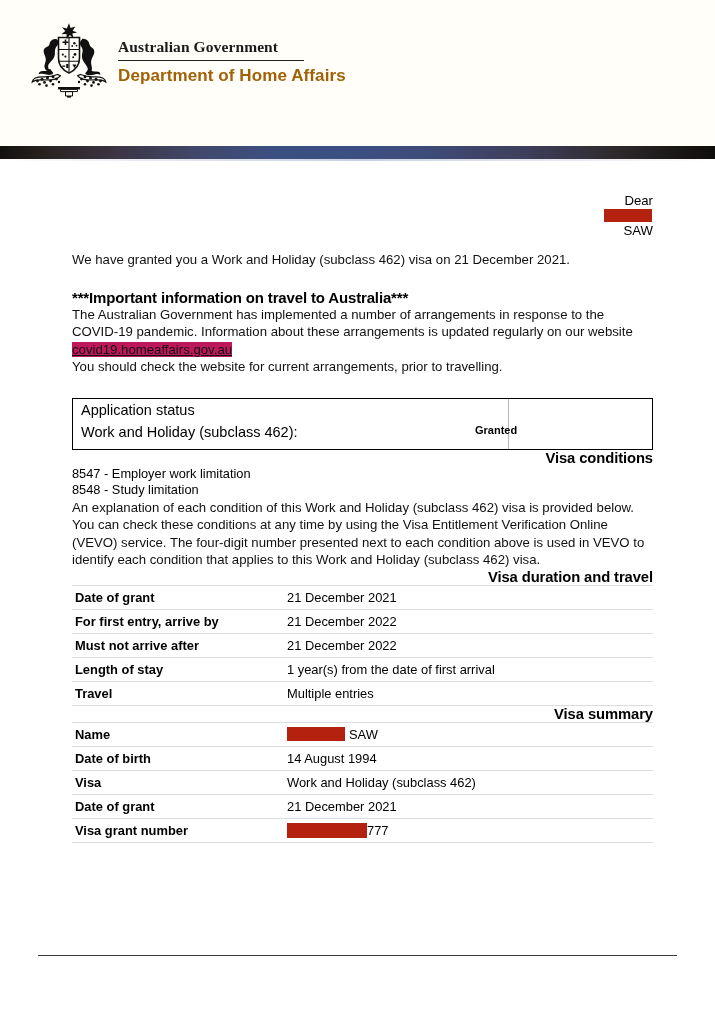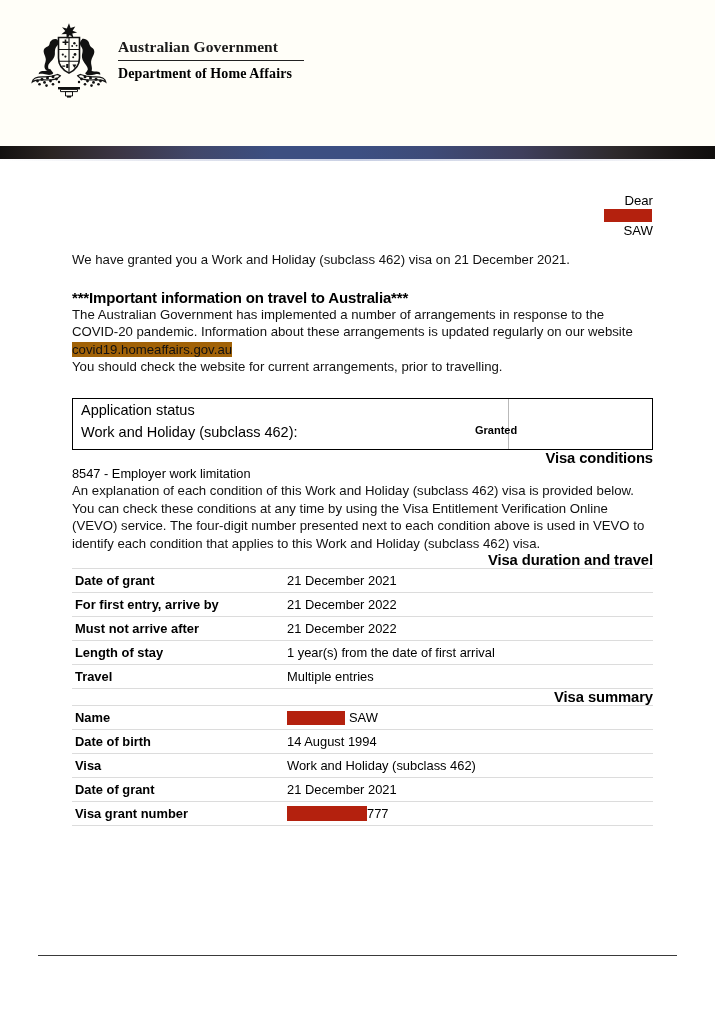--- a/index.html
+++ b/index.html
@@ -44,25 +44,25 @@
     letter-spacing: .1px;
     color: #1a1a1a;
     white-space: nowrap;
   }
   .masthead .rule {
     border-top: 1px solid #222;
     margin: 4px 0 5px 0;
     width: 186px;
   }
   .masthead .line2 {
-    font-family: Liberation Serif, serif;
-    font-weight: bold;
-    font-size: 14px;
+    font-family: Liberation Sans, sans-serif;
+    font-weight: bold;
+    font-size: 17px;
     letter-spacing: .1px;
-    color: #000000;
+    color: #a16207;
     white-space: nowrap;
   }
 
   
   .gradient-bar {
     height: 13px;
     width: 100%;
     background: linear-gradient(90deg,
       #131110 0%,
       #2a2422 7%,
@@ -118,21 +118,22 @@
   .important {
     font-size: 15px;
     font-weight: bold;
     margin: 20px 0 0 0;
     letter-spacing: -0.15px;
   }
 
   .para-covid { margin-top: 19px; }
 
   .url-link {
-    background: #a16207;
+    text-decoration: underline;
+    background: #be185d;
     color: #111;
   }
 
   .para-check { margin-top: 19px; }
 
   
   .status-box {
     margin-top: 22px;
     border: 1.6px solid #000;
     height: 52px;
@@ -328,33 +329,34 @@
     <span class="redaction dear"></span>
     <span>SAW</span>
   </div>
 
   <div class="spacer-12"></div>
 
   <p class="body-text">We have granted you a Work and Holiday (subclass 462) visa on 21 December 2021.</p>
 
   <p class="important">***Important information on travel to Australia***</p>
 
-  <p class="body-text para-covid"><span>The Australian Government has implemented a number of arrangements in response to the COVID-20 pandemic. Information about these arrangements is updated regularly on our website </span><span class="url-link">covid19.homeaffairs.gov.au</span></p>
+  <p class="body-text para-covid"><span>The Australian Government has implemented a number of arrangements in response to the COVID-19 pandemic. Information about these arrangements is updated regularly on our website </span><span class="url-link">covid19.homeaffairs.gov.au</span></p>
 
   <p class="body-text para-check">You should check the website for current arrangements, prior to travelling.</p>
 
   <div class="status-box">
     <div class="status-divider"></div>
     <div class="status-title">Application status</div>
     <div class="status-subject">Work and Holiday (subclass 462):</div>
     <div class="status-value">Granted</div>
   </div>
 
   <h2 class="section visa-conditions-head">Visa conditions</h2>
   <div class="cond-line">8547 - Employer work limitation</div>
+  <div class="cond-line">8548 - Study limitation</div>
 
   <p class="body-text para-explain">An explanation of each condition of this Work and Holiday (subclass 462) visa is provided below.</p>
   <p class="body-text para-vevo">You can check these conditions at any time by using the Visa Entitlement Verification Online (VEVO) service. The four-digit number presented next to each condition above is used in VEVO to identify each condition that applies to this Work and Holiday (subclass 462) visa.</p>
 
   <h2 class="section tbl-head">Visa duration and travel</h2>
   <table class="kv">
     <tbody>
       <tr class="first">
         <th>Date of grant</th>
         <td>21 December 2021</td>

